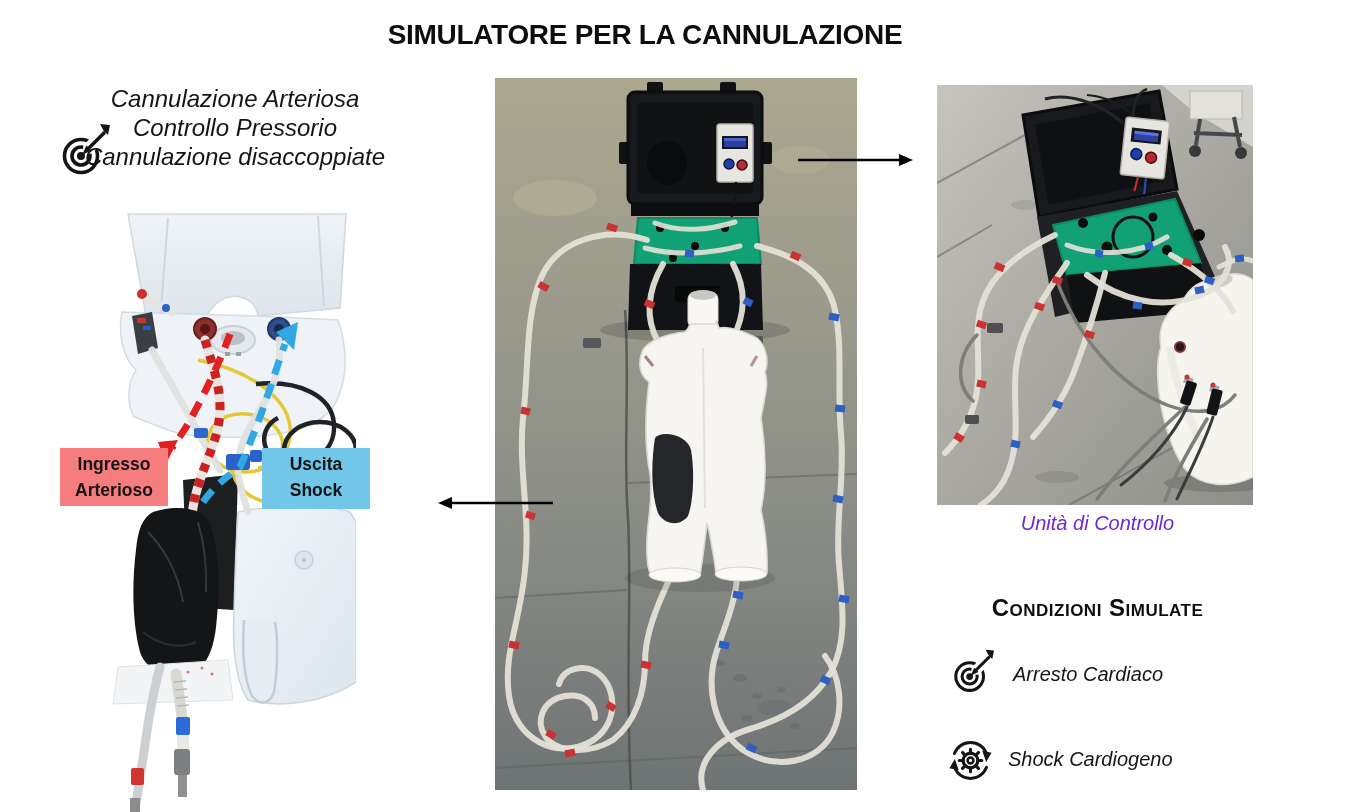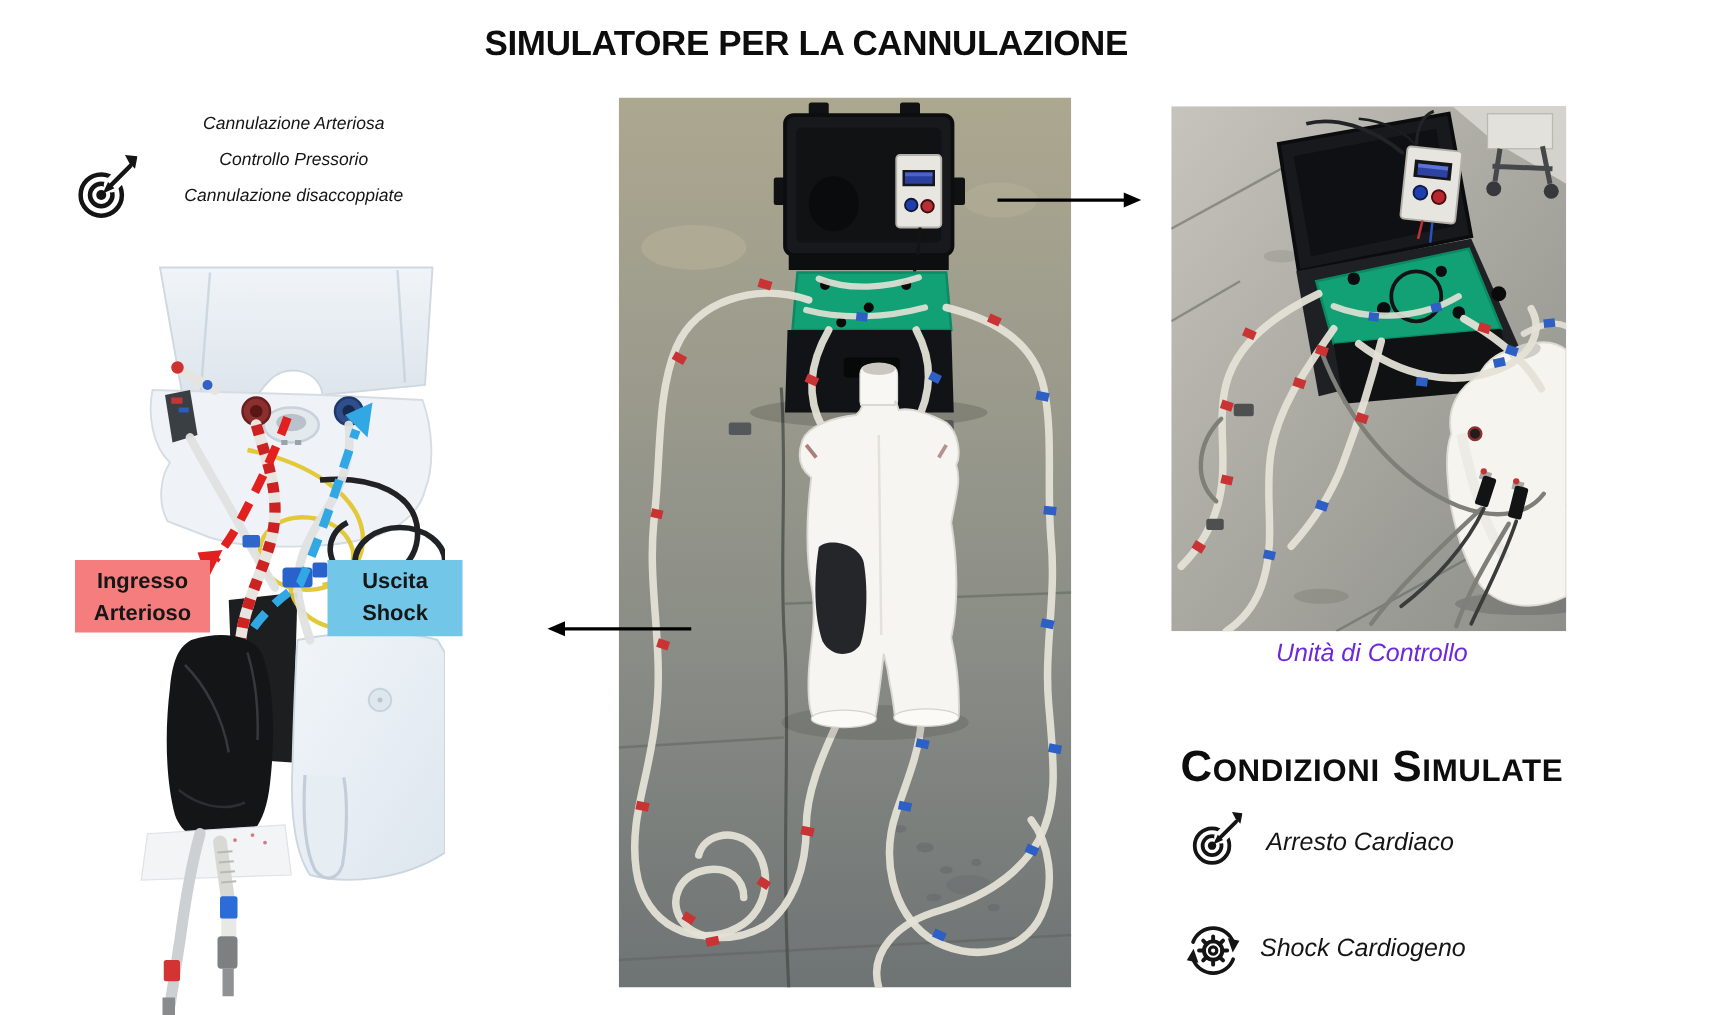--- a/index.html
+++ b/index.html
@@ -2,23 +2,23 @@
 <html><head>
 <meta charset="utf-8">
 <style>
   html,body{margin:0;padding:0;background:#fff;}
   .slide{position:relative;width:1370px;height:812px;background:#ffffff;overflow:hidden;
          font-family:"Liberation Sans",sans-serif;color:#1a1a1a;}
   .abs{position:absolute;}
   .title{left:0;top:19px;width:1290px;text-align:center;font-size:28px;font-weight:700;
          letter-spacing:-0.3px;color:#0d0d0d;}
   .features{left:70px;top:84px;width:330px;text-align:center;font-style:italic;
-            font-size:14px;line-height:29px;color:#151515;}
+            font-size:24px;line-height:29px;color:#151515;}
   .caption{font-style:italic;font-size:20px;text-align:center;color:#6d28d9;}
-  .cond-heading{font-weight:700;font-size:35px;font-variant:small-caps;letter-spacing:.5px;
+  .cond-heading{font-weight:700;font-size:24px;font-variant:small-caps;letter-spacing:.5px;
                 text-align:center;color:#0d0d0d;}
   .cond-label{font-style:italic;font-size:20px;color:#151515;white-space:nowrap;}
   .lbl{width:108px;text-align:center;font-weight:700;font-size:17.5px;line-height:26px;
        color:#161616;padding-top:3px;box-sizing:border-box;}
   .lbl-art{background:#f57d7d;height:58px;}
   .lbl-ven{background:#72c6e7;height:61px;}
   
   .tube{stroke:#e4e1d6;stroke-width:6;fill:none;stroke-linecap:round;opacity:.95}
   .tube2{stroke:#e4e1d6;stroke-width:5;fill:none;stroke-linecap:round;opacity:.9}
   .mr{stroke:#c93333;stroke-width:7;fill:none;stroke-linecap:butt}

